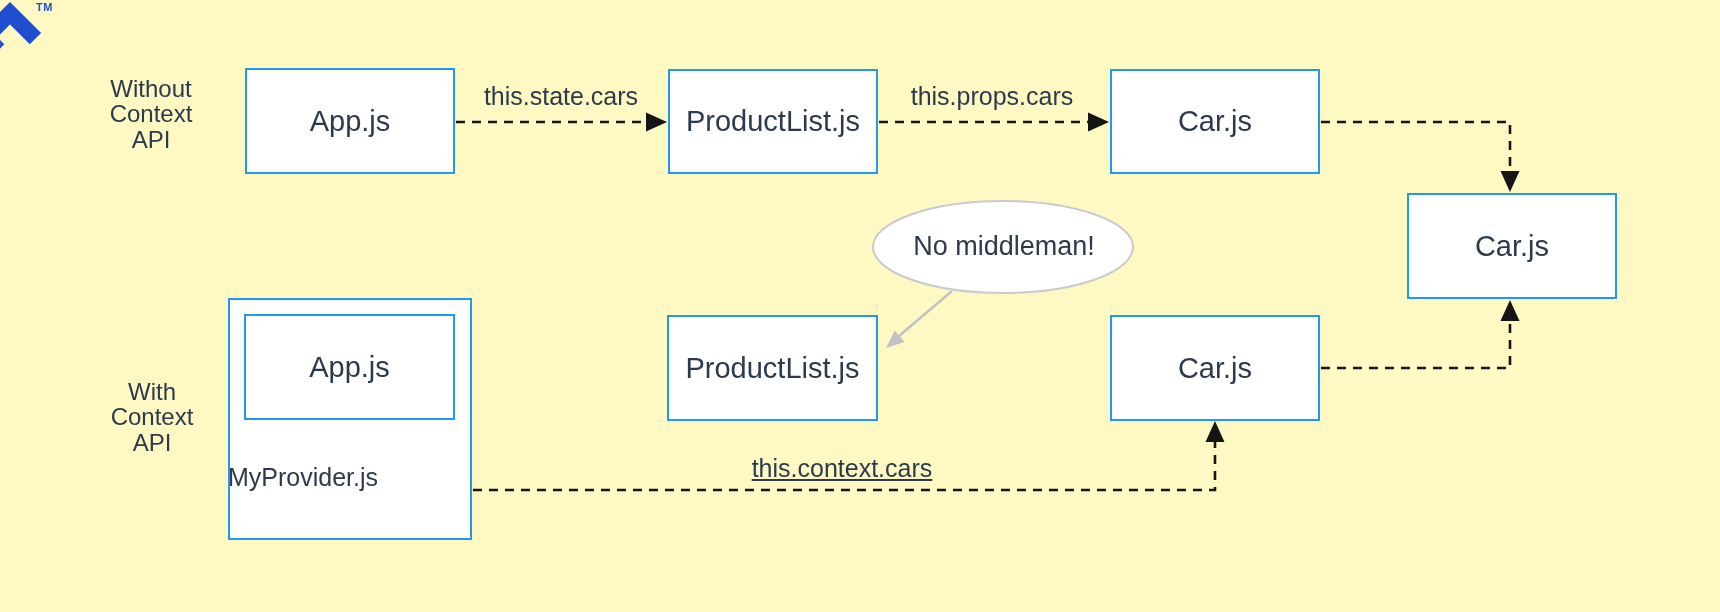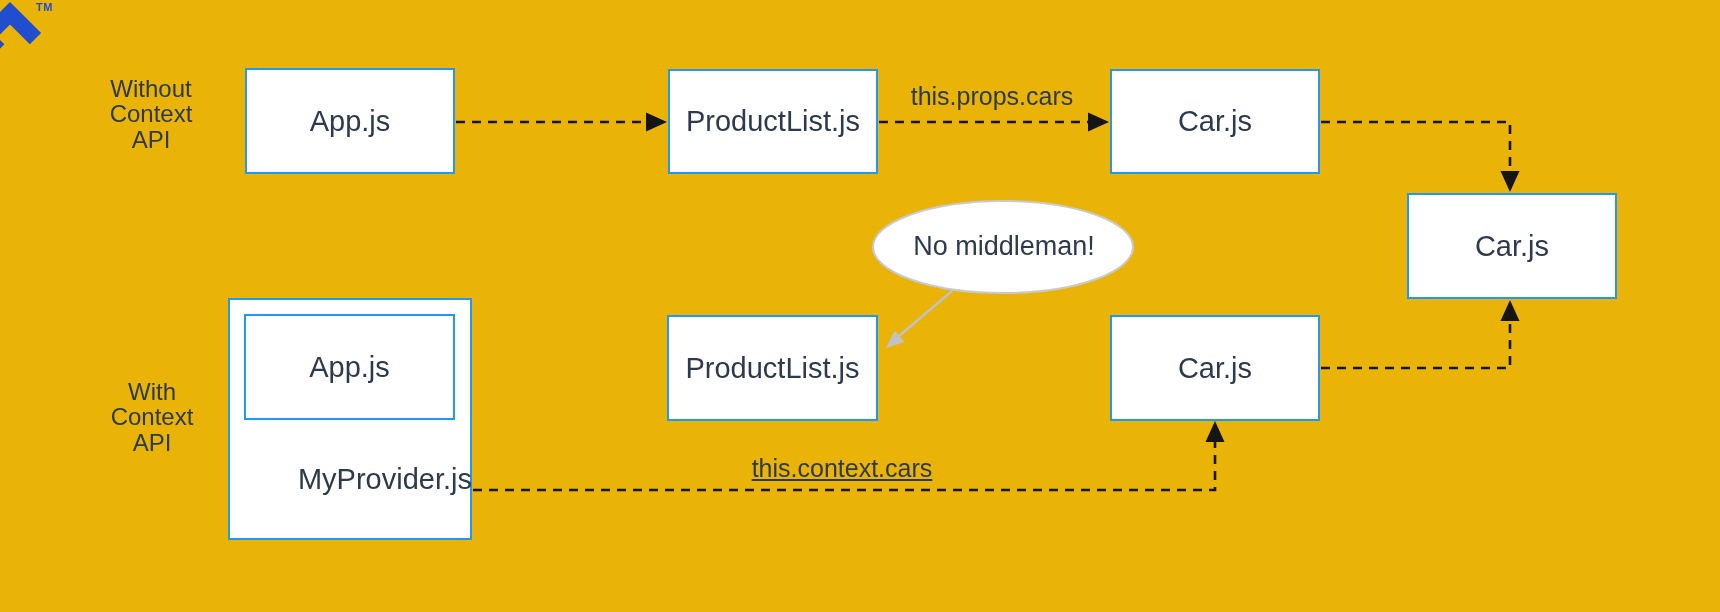--- a/index.html
+++ b/index.html
@@ -1,20 +1,20 @@
 <!DOCTYPE html>
 <html><head>
 <meta charset="utf-8">
 <style>
   html, body { margin: 0; padding: 0; background: #ffffff; }
   #stage {
     position: relative;
     width: 1720px;
     height: 612px;
-    background: #eab308;
+    background: #fef9c3;
     overflow: hidden;
     font-family: "Liberation Sans", sans-serif;
     color: #2d3a4d;
   }
   svg.layer { position: absolute; left: 0; top: 0; pointer-events: none; }
   .node {
     position: absolute;
     box-sizing: border-box;
     border: 2.5px solid #2199f3;
     background: #ffffff;
@@ -24,22 +24,22 @@
     font-size: 29px;
     color: #2d3a4d;
     text-align: center;
   }
   .node.container-node {
     display: block;
     background: #ffffff;
   }
   .node-label-floating {
     position: absolute;
-    text-align: right;
-    font-size: 29px;
+    text-align: left;
+    font-size: 25px;
     color: #2d3a4d;
   }
   .row-label {
     position: absolute;
     text-align: center;
     font-size: 24px;
     line-height: 1.06;
     white-space: pre-line;
     color: #2d3a4d;
   }
@@ -124,20 +124,21 @@
   <div class="node" style="left:668px; top:69px; width:210px; height:105px;">
     <span>ProductList.js</span>
   </div>
   <div class="node" style="left:1110px; top:69px; width:210px; height:105px;">
     <span>Car.js</span>
   </div>
   <div class="node" style="left:1407px; top:193px; width:210px; height:106px;">
     <span>Car.js</span>
   </div>
 
+  <div class="edge-label" style="left:461px; top:82px;">this.state.cars</div>
   <div class="edge-label" style="left:892px; top:82px;">this.props.cars</div>
 
   <div class="callout-text">No middleman!</div>
 
   <div class="node container-node" style="left:228px; top:298px; width:244px; height:242px;"></div>
   <div class="node" style="left:244px; top:314px; width:211px; height:106px;">
     <span>App.js</span>
   </div>
   <div class="node-label-floating" style="left:228px; top:463px; width:244px;">MyProvider.js</div>
 

